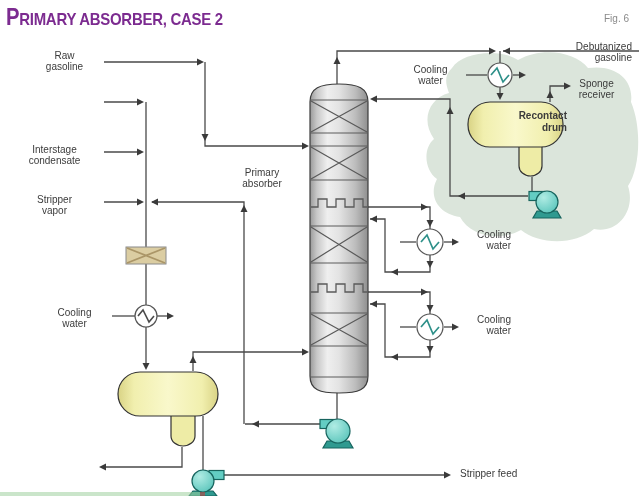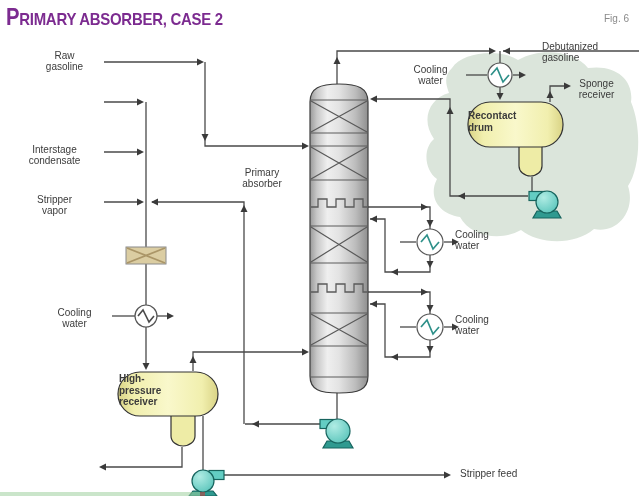--- a/index.html
+++ b/index.html
@@ -17,21 +17,21 @@
     color:var(--title);letter-spacing:-0.3px;transform:scaleX(0.88);transform-origin:left top;
     white-space:nowrap;
   }
   .title::first-letter{font-size:23px;}
   .fig{position:absolute;left:604px;top:13px;width:40px;font-size:10px;color:var(--fig);}
   .lbl{
     position:absolute;font-size:10px;line-height:10.5px;color:var(--text);
     white-space:pre-line;
   }
   .lbl.r{text-align:center;}
-  .lbl.c{text-align:left;}
+  .lbl.c{text-align:right;}
   .lbl.b{font-weight:bold;line-height:11.5px;}
 </style>
 </head>
 <body>
 
 <div class="canvas">
 
 <svg width="640" height="496" viewBox="0 0 640 496">
   <defs>
     <linearGradient id="colGrad" x1="0" y1="0" x2="1" y2="0">
@@ -223,17 +223,14 @@
 <div class="lbl r" style="left:565px;top:79px;width:63px;">Sponge
 receiver</div>
 <div class="lbl c" style="left:455px;top:230px;width:56px;">Cooling
 water</div>
 <div class="lbl c" style="left:455px;top:315px;width:56px;">Cooling
 water</div>
 <div class="lbl" style="left:460px;top:469px;width:80px;">Stripper feed</div>
 
 <div class="lbl c b" style="left:468px;top:110px;width:99px;">Recontact
 drum</div>
-<div class="lbl c b" style="left:119px;top:373px;width:98px;">High-
-pressure
-receiver</div>
 
 </div>
 
 </body></html>

